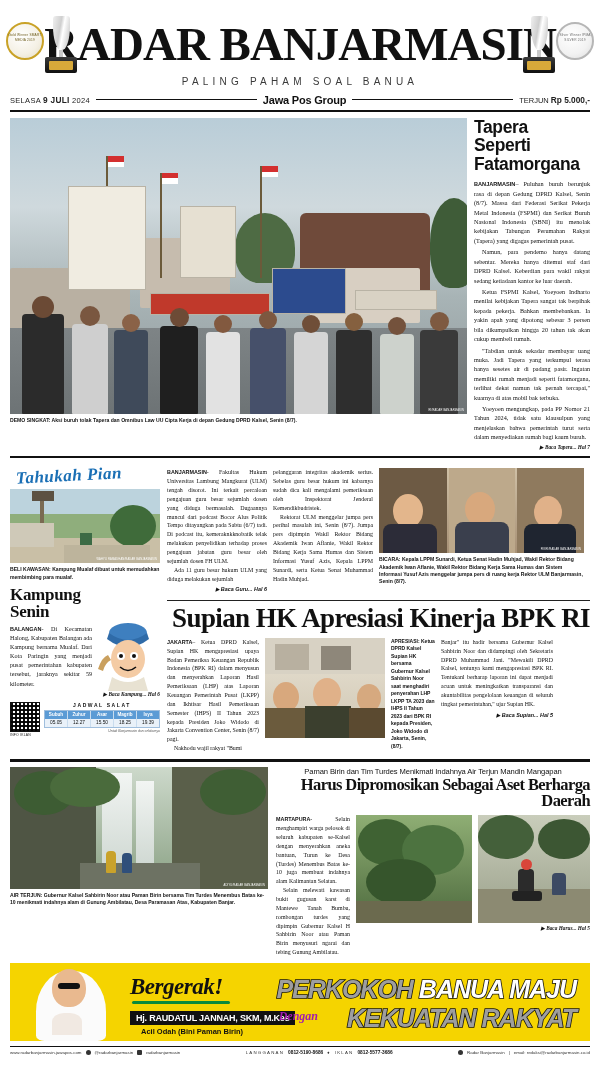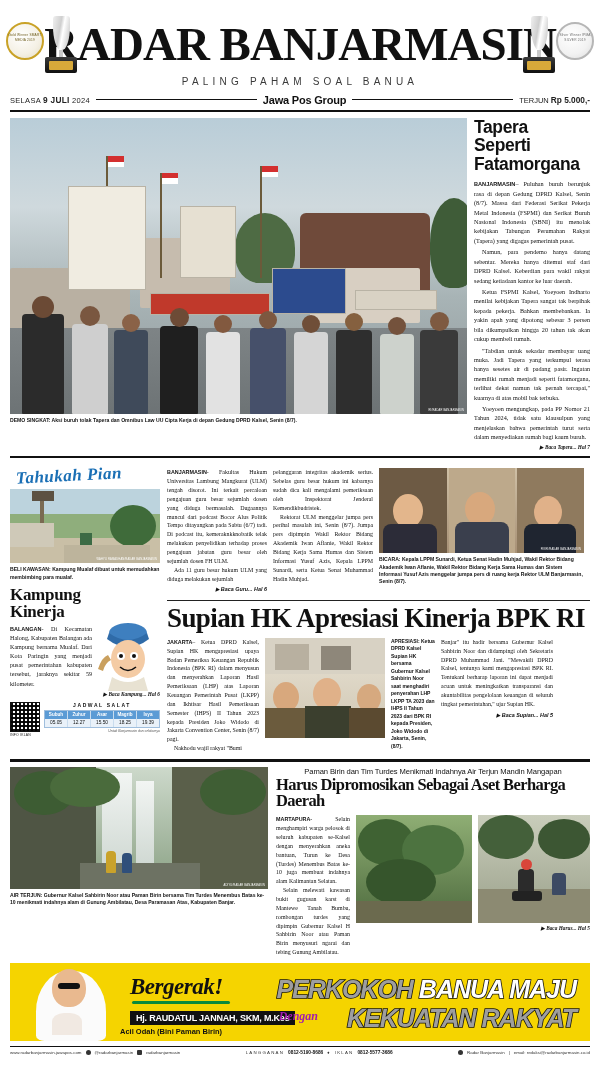--- a/index.html
+++ b/index.html
@@ -161,21 +161,21 @@
   .salat-note { font-family:"Liberation Sans",sans-serif; font-style:italic; font-size:3.4px; text-align:right; margin-top:1px; color:#555; }
 
   
   .big-head {
     font-family:"Liberation Sans",sans-serif; font-weight:bold;
     font-size:29px; line-height:1.0; letter-spacing:-1.1px; text-align:center;
     color:#111;
   }
   .serif-head {
     font-family:"Liberation Serif",serif; font-weight:bold;
-    font-size:27px; line-height:1.02; letter-spacing:-.6px; text-align:left;
+    font-size:27px; line-height:1.02; letter-spacing:-.6px; text-align:right;
   }
   .small-kicker {
     font-family:"Liberation Sans",sans-serif; font-weight:normal; font-size:7.6px;
     text-align:center; letter-spacing:-.1px; margin-bottom:1px;
   }
 
   .cols3 { display:flex; gap:6px; margin-top:5px; }
   .col { font-size:5.9px; line-height:1.5; text-align:justify; }
   .col p { text-indent:7px; }
   .col p.first { text-indent:0; }
@@ -208,21 +208,21 @@
     font-family:"Liberation Serif",serif; font-style:italic; font-weight:bold;
     font-size:23px; color:#111; letter-spacing:-.5px;
   }
   .ad-underline { position:absolute; left:122px; top:38px; width:98px; height:3px; background:#0a8a3c; border-radius:2px;}
   .ad-namebar {
     position:absolute; left:120px; top:48px; background:#111; color:#fff;
     font-family:"Liberation Sans",sans-serif; font-weight:bold; font-size:9px;
     padding:2px 6px; letter-spacing:-.2px; white-space:nowrap;
   }
   .ad-sub {
-    position:absolute; left:110px; top:64px;
+    position:absolute; left:131px; top:64px;
     font-family:"Liberation Sans",sans-serif; font-weight:bold; font-size:7.5px; color:#111;
   }
   .ad-r1, .ad-r2 {
     position:absolute; right:14px;
     font-family:"Liberation Sans",sans-serif; font-weight:bold; font-style:italic;
     letter-spacing:-1px; white-space:nowrap;
   }
   .ad-r1 { top:12px; font-size:25px; }
   .ad-r2 { top:41px; font-size:25px; }
   .gray-out { color:#9e9e9e; -webkit-text-stroke:1.6px #111; paint-order: stroke fill; }
@@ -390,21 +390,21 @@
         <div class="photo-credit">WAHYU RAMADHAN/RADAR BANJARMASIN</div>
       </div>
       <div class="cap">
         <span class="lead">BELI KAWASAN:</span>
         <span>Kampung Mualaf dibuat untuk memudahkan membimbing para mualaf.</span>
       </div>
 
       <div style="position:relative;">
         <div class="kampung-head">
           <div>Kampung</div>
-          <div>Kinerja</div>
+          <div>Senin</div>
         </div>
         <div class="ml-body">
           <p class="first">
             <b>BALANGAN</b><span>- Di Kecamatan Halong, Kabupaten Balangan ada Kampung bernama Mualaf. Dari Kota Paringin yang menjadi pusat pemerintahan kabupaten tersebut, jaraknya sekitar 59 kilometer.</span>
           </p>
         </div>
 
         <svg class="mascot" viewBox="0 0 66 74">
           <ellipse cx="36" cy="16" rx="19" ry="10" fill="#3e7fbf"></ellipse>
           <path d="M17 16 q19 14 38 0 l2 6 q-21 16 -42 0 z" fill="#2f6ba8"></path>

